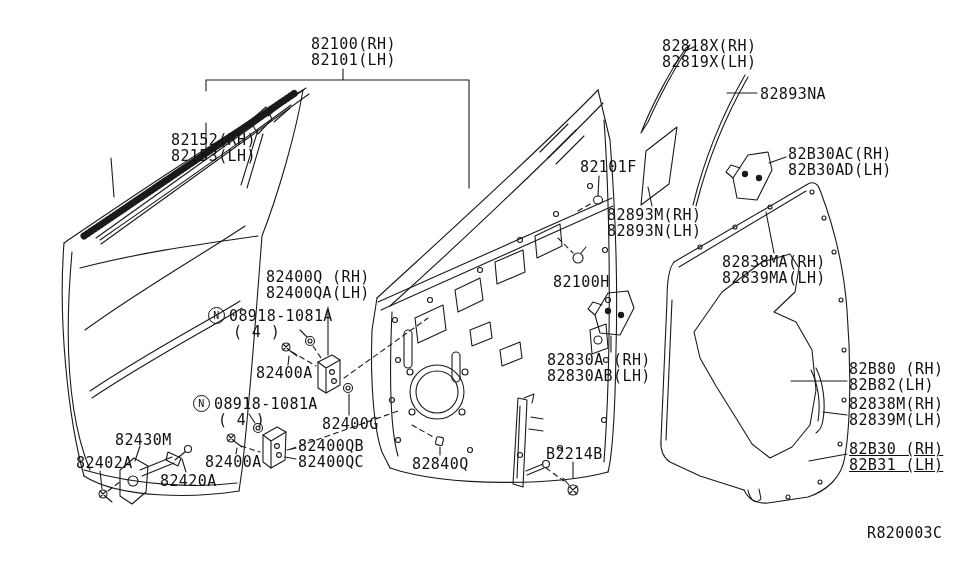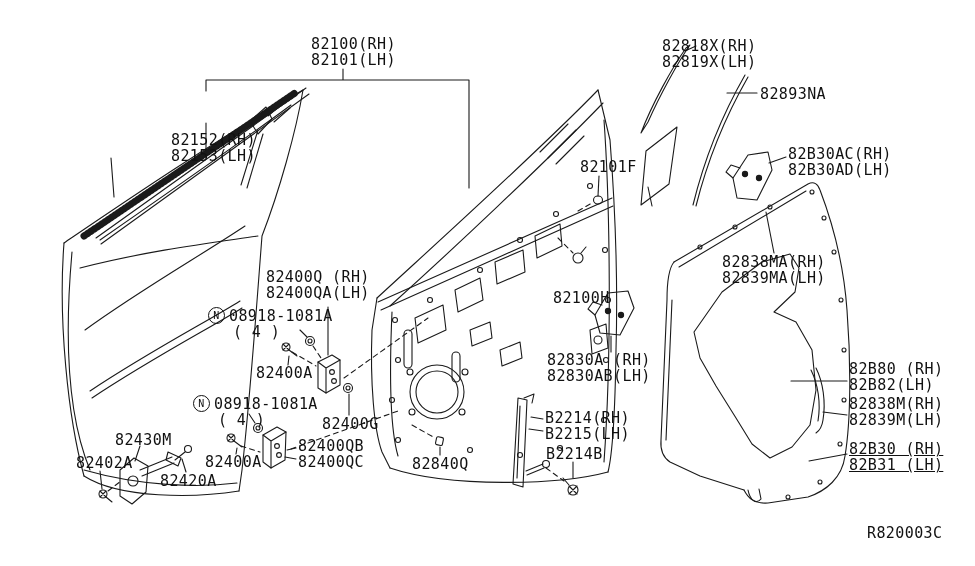--- a/index.html
+++ b/index.html
@@ -263,34 +263,34 @@
     </g>
   </svg>
 
   <div id="labels-layer">
       <div class="part-label" style="left: 302px; top: 36px; margin-left: 9px;"><div class="label-line"><span>82100(RH)</span></div><div class="label-line"><span>82101(LH)</span></div></div>
       <div class="part-label" style="left: 171px; top: 92px; margin-top: 40px;"><div class="label-line"><span>82152(RH)</span></div><div class="label-line"><span>82153(LH)</span></div></div>
       <div class="part-label" style="left: 662px; top: 38px;"><div class="label-line"><span>82818X(RH)</span></div><div class="label-line"><span>82819X(LH)</span></div></div>
       <div class="part-label" style="left: 760px; top: 86px;"><div class="label-line"><span>82893NA</span></div></div>
       <div class="part-label" style="left: 788px; top: 146px;"><div class="label-line"><span>82B30AC(RH)</span></div><div class="label-line"><span>82B30AD(LH)</span></div></div>
       <div class="part-label" style="left: 580px; top: 159px;"><div class="label-line"><span>82101F</span></div></div>
+      <div class="part-label" style="left: 607px; top: 207px;"><div class="label-line"><span>82893M(RH)</span></div><div class="label-line"><span>82893N(LH)</span></div></div>
       <div class="part-label" style="left: 722px; top: 254px;"><div class="label-line"><span>82838MA(RH)</span></div><div class="label-line"><span>82839MA(LH)</span></div></div>
-      <div class="part-label" style="left: 553px; top: 274px; margin-top: 16px;"><div class="label-line"><span>82100H</span></div></div>
+      <div class="part-label" style="left: 553px; top: 274px;"><div class="label-line"><span>82100H</span></div></div>
       <div class="part-label" style="left: 266px; top: 269px;"><div class="label-line"><span>82400Q (RH)</span></div><div class="label-line"><span>82400QA(LH)</span></div></div>
       <div class="part-label" style="left: 208px; top: 307px;"><div class="label-line"><span class="ncircle">N</span><span>08918-1081A</span></div><div class="label-line qty"><span>( 4 )</span></div></div>
       <div class="part-label" style="left: 256px; top: 365px;"><div class="label-line"><span>82400A</span></div></div>
       <div class="part-label" style="left: 193px; top: 395px;"><div class="label-line"><span class="ncircle">N</span><span>08918-1081A</span></div><div class="label-line qty"><span>( 4 )</span></div></div>
       <div class="part-label" style="left: 322px; top: 416px;"><div class="label-line"><span>82400G</span></div></div>
       <div class="part-label" style="left: 298px; top: 438px;"><div class="label-line"><span>82400QB</span></div><div class="label-line"><span>82400QC</span></div></div>
       <div class="part-label" style="left: 205px; top: 454px;"><div class="label-line"><span>82400A</span></div></div>
       <div class="part-label" style="left: 115px; top: 432px;"><div class="label-line"><span>82430M</span></div></div>
       <div class="part-label" style="left: 76px; top: 455px;"><div class="label-line"><span>82402A</span></div></div>
       <div class="part-label" style="left: 160px; top: 473px;"><div class="label-line"><span>82420A</span></div></div>
       <div class="part-label" style="left: 412px; top: 456px;"><div class="label-line"><span>82840Q</span></div></div>
       <div class="part-label" style="left: 547px; top: 352px;"><div class="label-line"><span>82830A (RH)</span></div><div class="label-line"><span>82830AB(LH)</span></div></div>
-      <div class="part-label" style="left: 545px; top: 410px;"><div class="label-line"><span>B2214(RH)</span></div><div class="label-line"><span>B2215(LH)</span></div></div>
       <div class="part-label" style="left: 546px; top: 446px;"><div class="label-line"><span>B2214B</span></div></div>
       <div class="part-label" style="left: 849px; top: 361px; text-align: right;"><div class="label-line"><span>82B80 (RH)</span></div><div class="label-line"><span>82B82(LH)</span></div></div>
       <div class="part-label" style="left: 849px; top: 396px;"><div class="label-line"><span>82838M(RH)</span></div><div class="label-line"><span>82839M(LH)</span></div></div>
       <div class="part-label" style="left: 849px; top: 441px; text-decoration: underline;"><div class="label-line"><span>82B30 (RH)</span></div><div class="label-line"><span>82B31 (LH)</span></div></div>
       <div class="part-label" style="left: 867px; top: 525px;"><div class="label-line"><span>R820003C</span></div></div>
     </div>
 </div>
 
 </body></html>

